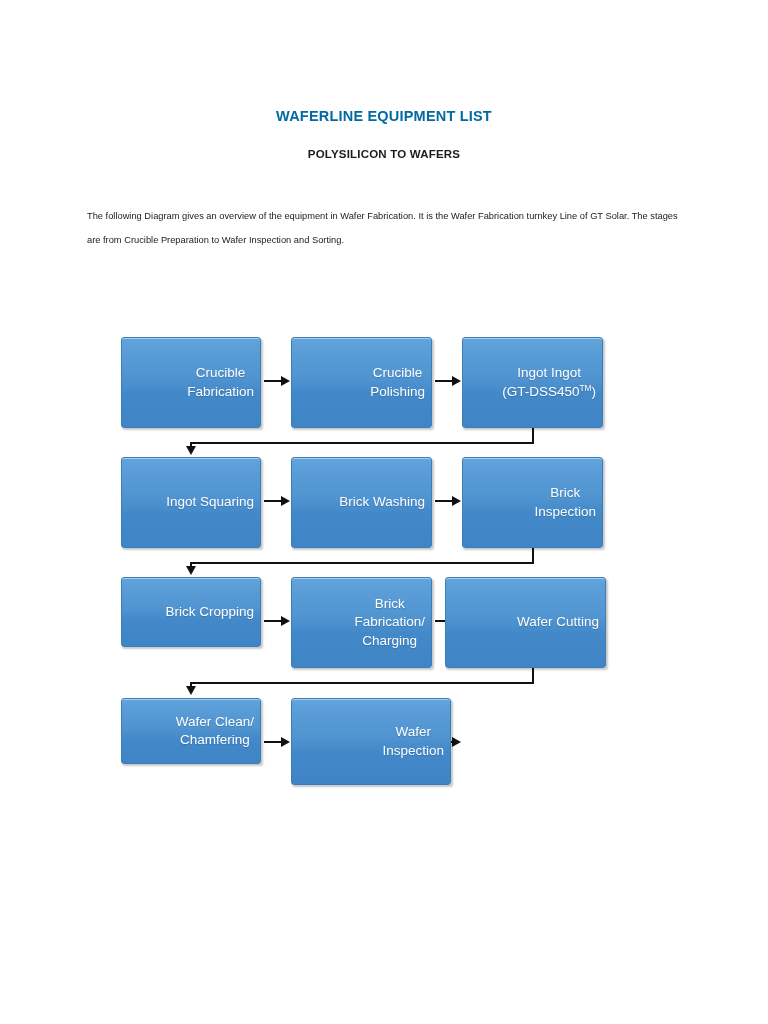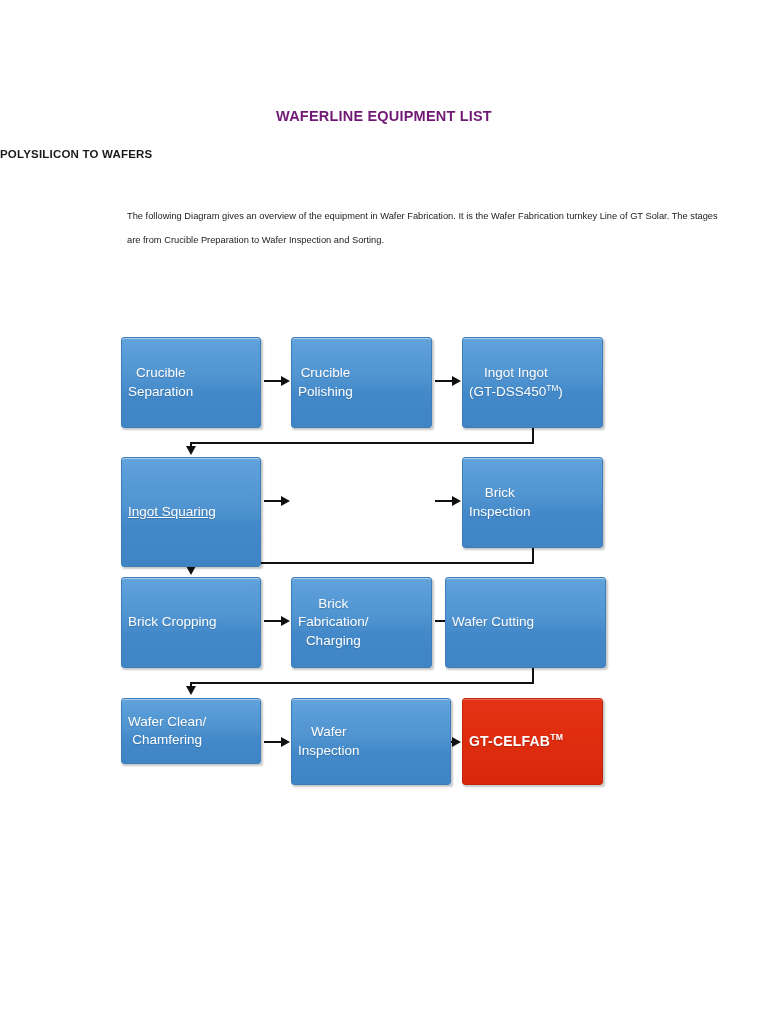--- a/index.html
+++ b/index.html
@@ -26,61 +26,61 @@
   
   .doc-title {
     position: absolute;
     left: 0;
     right: 0;
     top: 108px;
     text-align: center;
     font-size: 14.5px;
     font-weight: bold;
     letter-spacing: 0.2px;
-    color: #701a75;
+    color: #0369a1;
   }
   .doc-subtitle {
     position: absolute;
     left: 0;
     right: 0;
     top: 148px;
+    text-align: center;
     font-size: 11.5px;
     font-weight: bold;
     letter-spacing: 0.2px;
     color: #1b1b1b;
   }
 
   
   .intro {
     position: absolute;
     left: 87px;
     top: 204px;
     width: 596px;
     font-size: 9.3px;
     line-height: 24px;
     color: #1b1b1b;
     text-align: left;
-    margin-left: 40px;
   }
 
   
   .diagram {
     position: absolute;
     left: 0;
     top: 0;
     width: 768px;
     height: 1024px;
   }
 
   .node {
     position: absolute;
     box-sizing: border-box;
     display: flex;
     align-items: center;
-    justify-content: flex-start;
+    justify-content: flex-end;
     text-align: center;
     color: #ffffff;
     font-size: 13.5px;
     line-height: 18.5px;
     border-radius: 3px;
     padding: 2px 6px;
     z-index: 3;
   }
 
   .node.blue {
@@ -159,21 +159,21 @@
 
   <div class="doc-subtitle">POLYSILICON TO WAFERS</div>
 
   <div class="intro">The following Diagram gives an overview of the equipment in Wafer Fabrication. It is the Wafer Fabrication turnkey Line of GT Solar. The stages are from Crucible Preparation to Wafer Inspection and Sorting.</div>
 
   <div class="diagram">
 
     <div class="node blue" style="left:121px; top:337px; width:140px; height:91px;">
       <div>
         <span>Crucible</span><br>
-        <span>Separation</span>
+        <span>Fabrication</span>
       </div>
     </div>
 
     <div class="node blue" style="left:291px; top:337px; width:141px; height:91px;">
       <div>
         <span>Crucible</span><br>
         <span>Polishing</span>
       </div>
     </div>
 
@@ -188,46 +188,51 @@
     <div class="arrow-right" style="left:281px; top:376px;"></div>
 
     <div class="hline" style="left:435px; top:380px; width:19px;"></div>
     <div class="arrow-right" style="left:452px; top:376px;"></div>
 
     <div class="vline" style="left:532px; top:428px; height:15px;"></div>
     <div class="hline" style="left:190px; top:442px; width:344px;"></div>
     <div class="vline" style="left:190px; top:442px; height:6px;"></div>
     <div class="arrow-down" style="left:186px; top:446px;"></div>
 
-    <div class="node blue" style="left:121px; top:457px; width:140px; height:110px;text-decoration:underline;">
+    <div class="node blue" style="left:121px; top:457px; width:140px; height:91px;">
       <div>
         <span>Ingot Squaring</span>
       </div>
     </div>
 
+    <div class="node blue" style="left:291px; top:457px; width:141px; height:91px;">
+      <div>
+        <span>Brick Washing</span>
+      </div>
+    </div>
 
     <div class="node blue" style="left:462px; top:457px; width:141px; height:91px;">
       <div>
         <span>Brick</span><br>
         <span>Inspection</span>
       </div>
     </div>
 
     <div class="hline" style="left:264px; top:500px; width:19px;"></div>
     <div class="arrow-right" style="left:281px; top:496px;"></div>
 
     <div class="hline" style="left:435px; top:500px; width:19px;"></div>
     <div class="arrow-right" style="left:452px; top:496px;"></div>
 
     <div class="vline" style="left:532px; top:548px; height:15px;"></div>
     <div class="hline" style="left:190px; top:562px; width:344px;"></div>
     <div class="vline" style="left:190px; top:562px; height:6px;"></div>
     <div class="arrow-down" style="left:186px; top:566px;"></div>
 
-    <div class="node blue" style="left:121px; top:577px; width:140px; height:91px;">
+    <div class="node blue" style="left:121px; top:577px; width:140px; height:70px;">
       <div>
         <span>Brick Cropping</span>
       </div>
     </div>
 
     <div class="node blue" style="left:291px; top:577px; width:141px; height:91px;">
       <div>
         <span>Brick</span><br>
         <span>Fabrication/</span><br>
         <span>Charging</span>
@@ -258,25 +263,20 @@
       </div>
     </div>
 
     <div class="node blue" style="left:291px; top:698px; width:160px; height:87px;">
       <div>
         <span>Wafer</span><br>
         <span>Inspection</span>
       </div>
     </div>
 
-    <div class="node red" style="left:462px; top:698px; width:141px; height:87px;">
-      <div>
-        <span>GT-CELFAB</span><span class="tm">TM</span>
-      </div>
-    </div>
 
     <div class="hline" style="left:264px; top:741px; width:19px;"></div>
     <div class="arrow-right" style="left:281px; top:737px;"></div>
 
     <div class="hline" style="left:435px; top:741px; width:19px;"></div>
     <div class="arrow-right" style="left:452px; top:737px;"></div>
 
   </div>
 </div>
 

